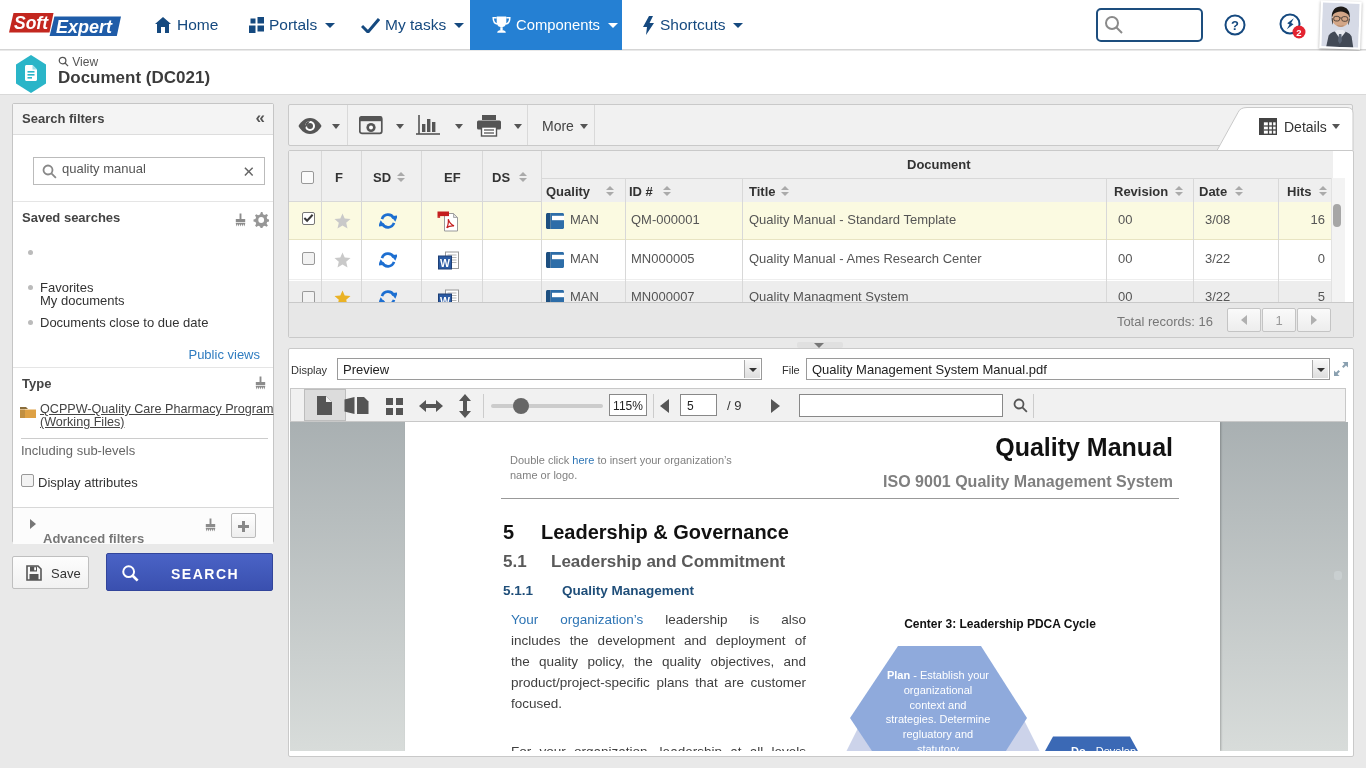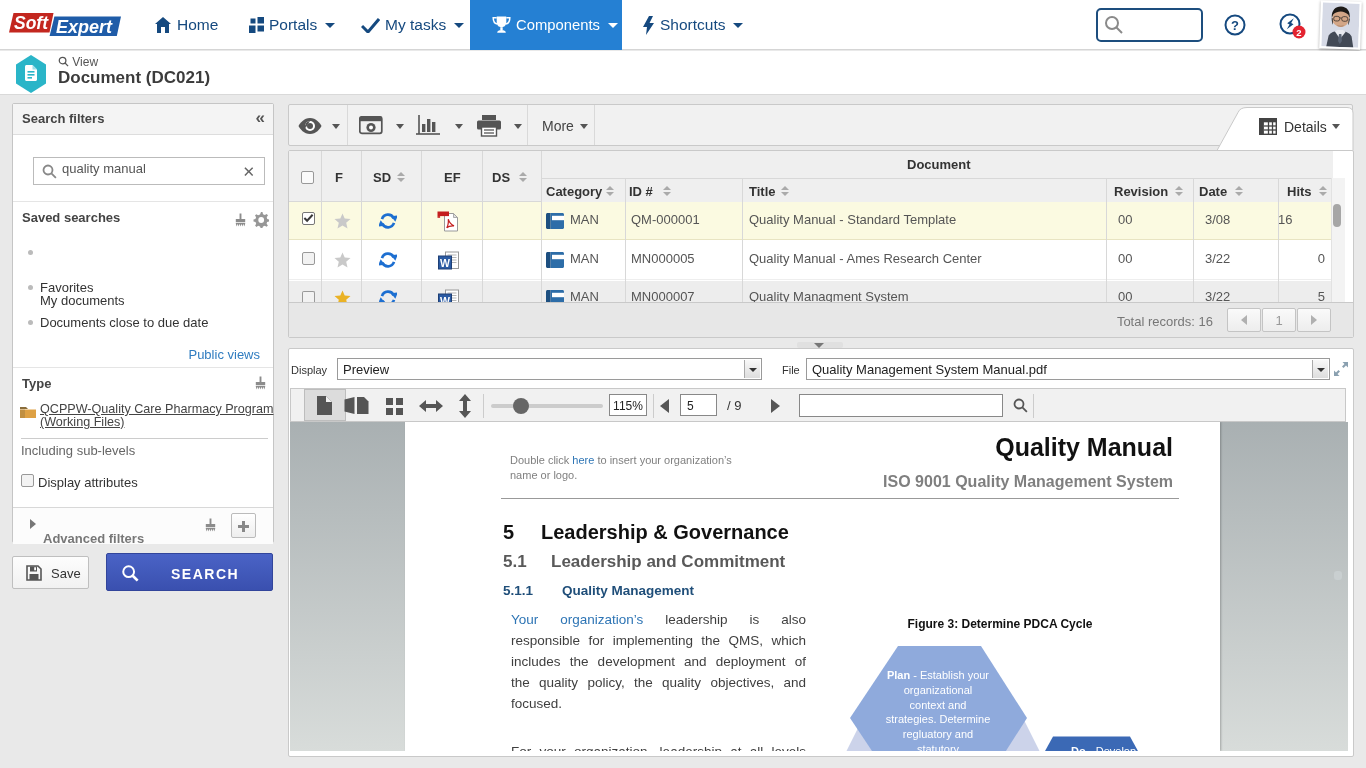--- a/index.html
+++ b/index.html
@@ -379,21 +379,21 @@
 
     <span style="position:absolute;left:12px;top:20px;width:13px;height:13px;border:1px solid #999;background:#fafafa;border-radius:2px;"></span>
     <span class="th" style="left:46px;top:19px;">F</span>
     <span class="th" style="left:84px;top:19px;">SD</span>
       <span class="sort" style="left:108px;top:21px;"></span>
     <span class="th" style="left:155px;top:19px;">EF</span>
     <span class="th" style="left:203px;top:19px;">DS</span>
       <span class="sort" style="left:230px;top:21px;"></span>
     <span class="th" style="left:618px;top:6px;">Document</span>
 
-    <span class="th" style="left:257px;top:33px;">Category</span>
+    <span class="th" style="left:257px;top:33px;">Quality</span>
       <span class="sort" style="left:317px;top:35px;"></span>
     <span class="th" style="left:340px;top:33px;">ID #</span>
       <span class="sort" style="left:374px;top:35px;"></span>
     <span class="th" style="left:460px;top:33px;">Title</span>
       <span class="sort" style="left:492px;top:35px;"></span>
     <span class="th" style="left:825px;top:33px;">Revision</span>
       <span class="sort" style="left:886px;top:35px;"></span>
     <span class="th" style="left:910px;top:33px;">Date</span>
       <span class="sort" style="left:946px;top:35px;"></span>
     <span class="th" style="left:998px;top:33px;">Hits</span>
@@ -413,21 +413,21 @@
         <use href="#i-pdf"></use>
       </svg>
     <svg width="18" height="16" viewBox="0 0 18 16" style="position:absolute;left:257px;top:62px;">
         <use href="#i-book"></use>
       </svg>
     <span class="td" style="left:281px;top:61px;">MAN</span>
     <span class="td" style="left:342px;top:61px;">QM-000001</span>
     <span class="td" style="left:460px;top:61px;">Quality Manual - Standard Template</span>
     <span class="td" style="left:829px;top:61px;">00</span>
     <span class="td" style="left:916px;top:61px;">3/08</span>
-    <span class="td" style="left:989px;top:61px;width:47px;text-align:left;">16</span>
+    <span class="td" style="left:989px;top:61px;width:47px;text-align:right;">16</span>
 
     <span style="position:absolute;left:13px;top:101px;width:13px;height:13px;border:1px solid #999;background:#f2f2f2;border-radius:2px;"></span>
     <svg width="17" height="16" viewBox="0 0 17 16" style="position:absolute;left:45px;top:101px;">
         <use href="#i-star" fill="#c9c9c9"></use>
       </svg>
     <svg width="18" height="18" viewBox="0 0 18 18" style="position:absolute;left:90px;top:100px;">
         <use href="#i-sync"></use>
       </svg>
     <svg width="21" height="19" viewBox="0 0 21 18" style="position:absolute;left:149px;top:100px;">
         <use href="#i-word"></use>
@@ -532,27 +532,27 @@
 
         <div class="pc" style="left:105px;top:31px;width:230px;font-size:11px;color:#808080;line-height:15px;">Double click <span style="color:#2e75b5;">here</span> to insert your organization’s name or logo.</div>
         <div class="pc" style="right:47px;top:11px;font-size:25px;font-weight:bold;color:#111;">Quality Manual</div>
         <div class="pc" style="right:47px;top:51px;font-size:16px;font-weight:bold;color:#7f7f7f;">ISO 9001 Quality Management System</div>
         <div class="pc" style="left:96px;top:76px;width:678px;border-top:1px solid #999;"></div>
         <div class="pc" style="left:98px;top:99px;font-size:20px;font-weight:bold;color:#111;"><span style="display:inline-block;width:38px;">5</span>Leadership &amp; Governance</div>
         <div class="pc" style="left:98px;top:130px;font-size:17px;font-weight:bold;color:#595959;"><span style="display:inline-block;width:48px;">5.1</span>Leadership and Commitment</div>
         <div class="pc" style="left:98px;top:161px;font-size:13.5px;font-weight:bold;color:#1f4e79;"><span style="display:inline-block;width:59px;">5.1.1</span>Quality Management</div>
         <div class="pc" style="left:106px;top:188px;width:295px;font-size:13.5px;line-height:20.9px;color:#3f3f3f;">
           <div style="text-align:justify;text-align-last:justify;"><span style="color:#2e75b5;">Your organization’s</span> leadership is also</div>
-          <div style="text-align:justify;text-align-last:justify;">responsible for implementing the QMS, which</div>
           <div style="text-align:justify;text-align-last:justify;">includes the development and deployment of</div>
           <div style="text-align:justify;text-align-last:justify;">the quality policy, the quality objectives, and</div>
+          <div style="text-align:justify;text-align-last:justify;">product/project-specific plans that are customer</div>
           <div>focused.</div>
         </div>
         <div class="pc" style="left:106px;top:322px;width:295px;font-size:13.5px;color:#3f3f3f;text-align:justify;text-align-last:justify;">For your organization, leadership at all levels</div>
-        <div class="pc" style="left:490px;top:195px;width:210px;font-size:12px;font-weight:bold;color:#111;text-align:center;white-space:nowrap;">Figure 3: Determine PDCA Cycle</div>
+        <div class="pc" style="left:490px;top:195px;width:210px;font-size:12px;font-weight:bold;color:#111;text-align:center;white-space:nowrap;">Center 3: Leadership PDCA Cycle</div>
         <svg width="320" height="120" viewBox="0 0 320 120" style="position:absolute;left:425px;top:214px;">
           <polygon points="14,120 35,78 56,120" fill="#ccd3ea"></polygon>
           <polygon points="170,120 191,78 212,120" fill="#ccd3ea"></polygon>
           <polygon points="68,10 151,10 197,82 151,154 68,154 20,82" fill="#8faadc"></polygon>
           <polygon points="209,126 223,100.5 300,100.5 314,126" fill="#3b69b5"></polygon>
           <text x="241" y="119" font-size="11" font-weight="bold" fill="#fff" font-family="Liberation Sans">Do</text>
           <text x="259" y="119" font-size="11" fill="#fff" font-family="Liberation Sans">- Develop the</text>
           <text x="108" y="43" font-size="11" fill="#fff" text-anchor="middle" font-family="Liberation Sans"><tspan font-weight="bold">Plan</tspan> - Establish your</text>
           <text x="108" y="58" font-size="11" fill="#fff" text-anchor="middle" font-family="Liberation Sans">organizational</text>
           <text x="108" y="72.5" font-size="11" fill="#fff" text-anchor="middle" font-family="Liberation Sans">context and</text>

